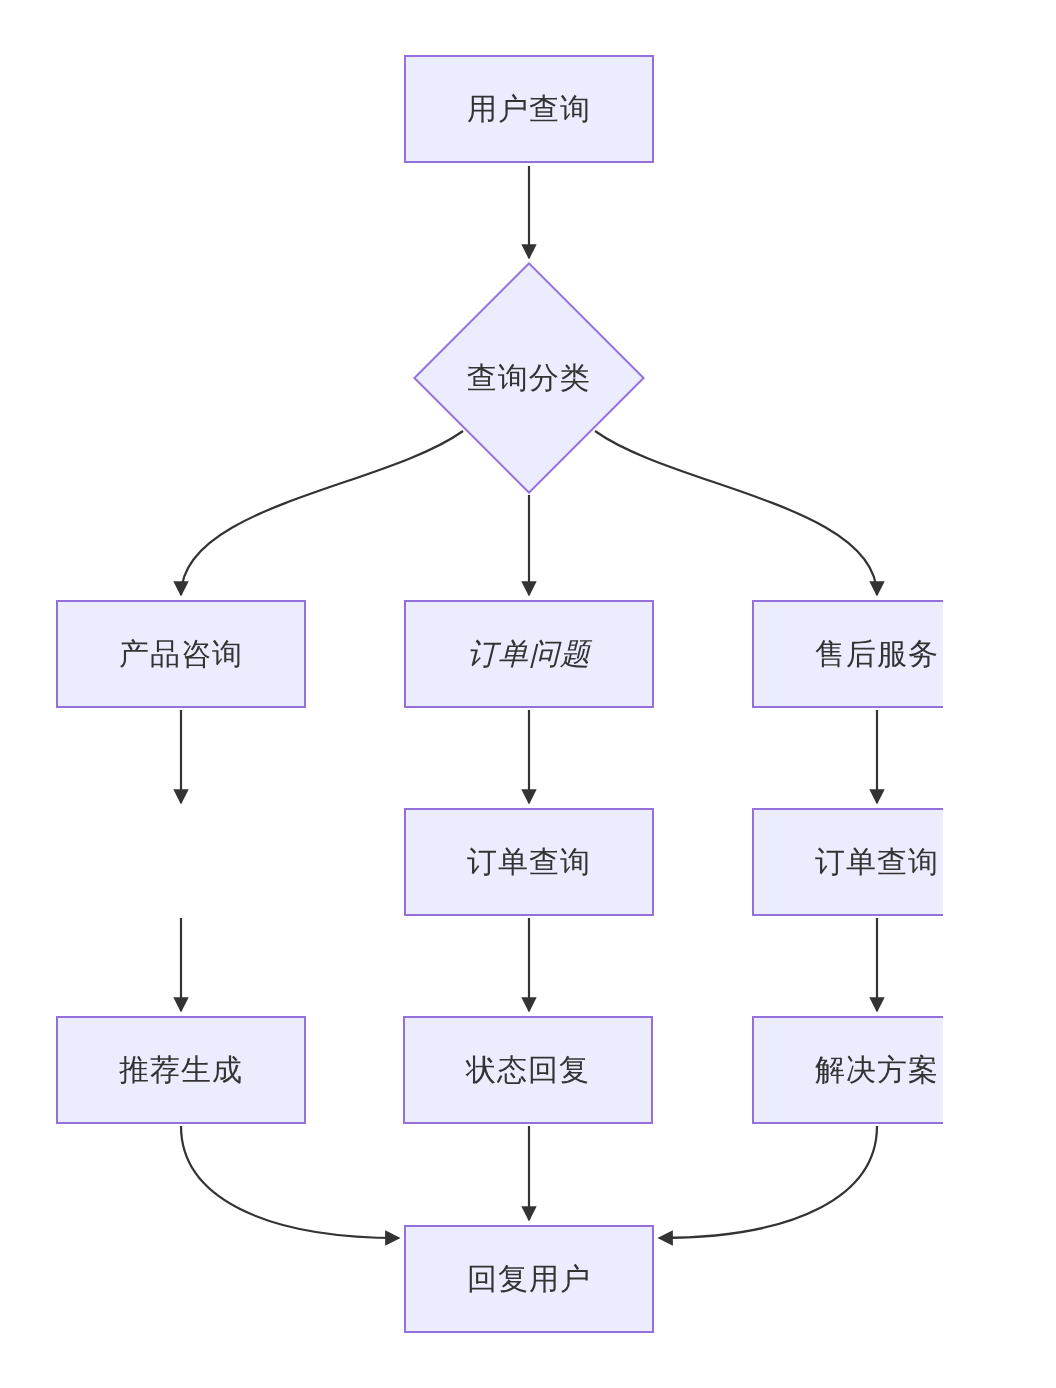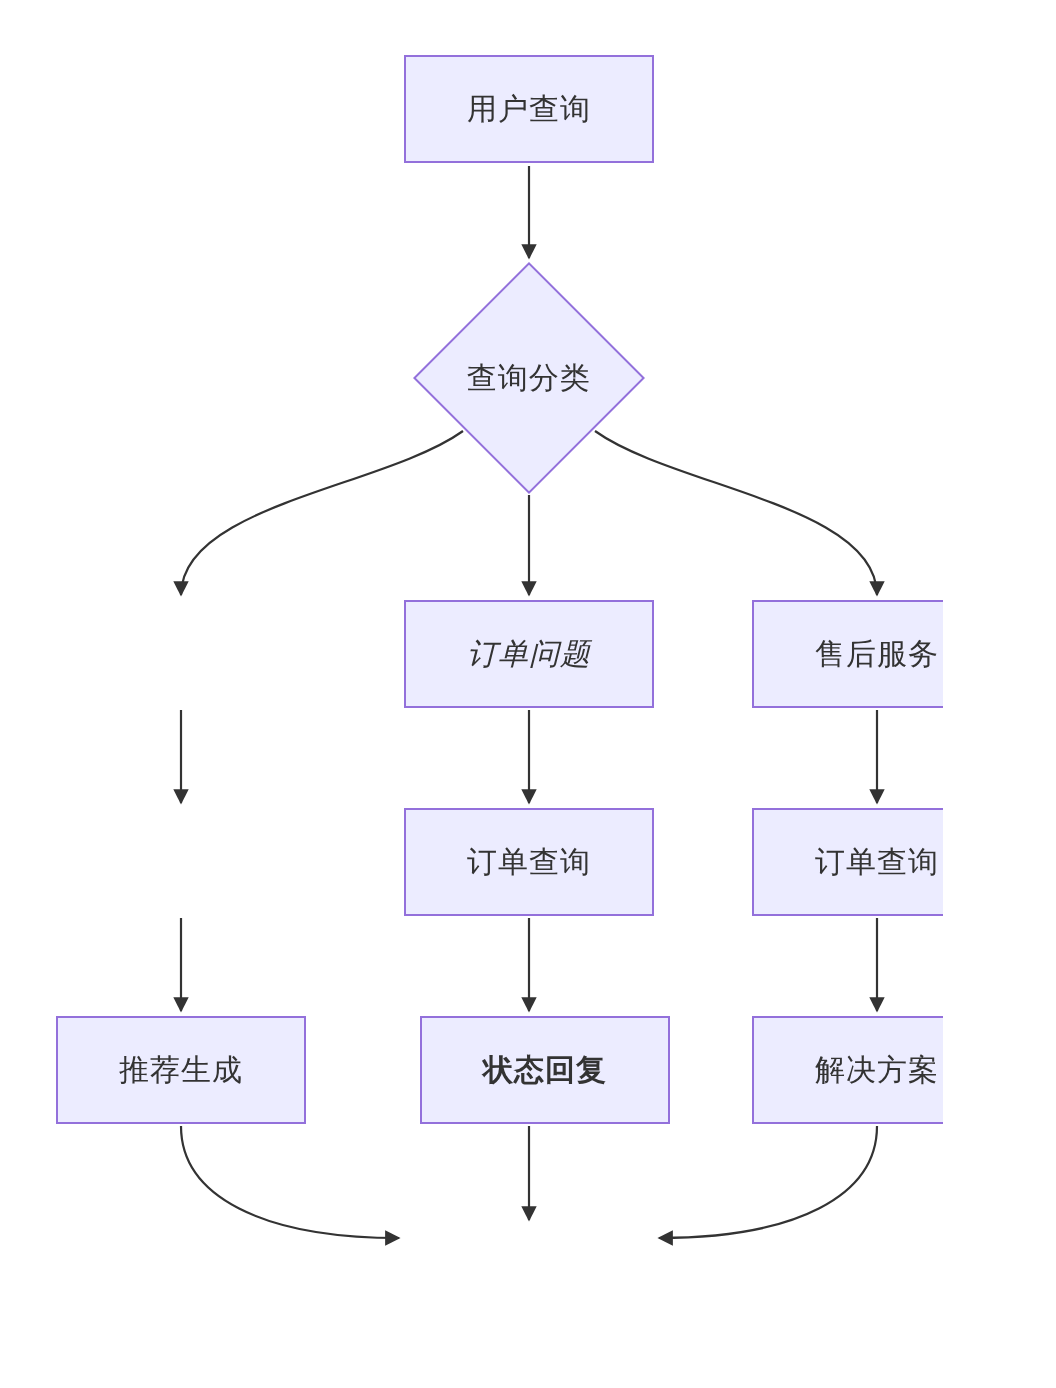--- a/index.html
+++ b/index.html
@@ -94,38 +94,44 @@
   </svg>
 
   <div class="node" style="left:404px; top:55px;">
     <span>用户查询</span>
   </div>
 
   <div class="diamond" style="left:447px; top:296px;">
     <span class="diamond-label">查询分类</span>
   </div>
 
+  <div class="node" style="left:56px; top:600px;">
+    <span>产品咨询</span>
+  </div>
   <div class="node" style="left:404px; top:600px;font-style:italic;">
     <span>订单问题</span>
   </div>
   <div class="node" style="left:752px; top:600px;">
     <span>售后服务</span>
   </div>
 
   <div class="node" style="left:404px; top:808px;">
     <span>订单查询</span>
   </div>
   <div class="node" style="left:752px; top:808px;">
     <span>订单查询</span>
   </div>
 
   <div class="node" style="left:56px; top:1016px;">
     <span>推荐生成</span>
   </div>
-  <div class="node" style="left:420px; top:1016px;font-weight:bold;">
+  <div class="node" style="left:403px; top:1016px;">
     <span>状态回复</span>
   </div>
   <div class="node" style="left:752px; top:1016px;">
     <span>解决方案</span>
   </div>
 
+  <div class="node" style="left:404px; top:1225px;">
+    <span>回复用户</span>
+  </div>
 
 </div>
 
 </body></html>

